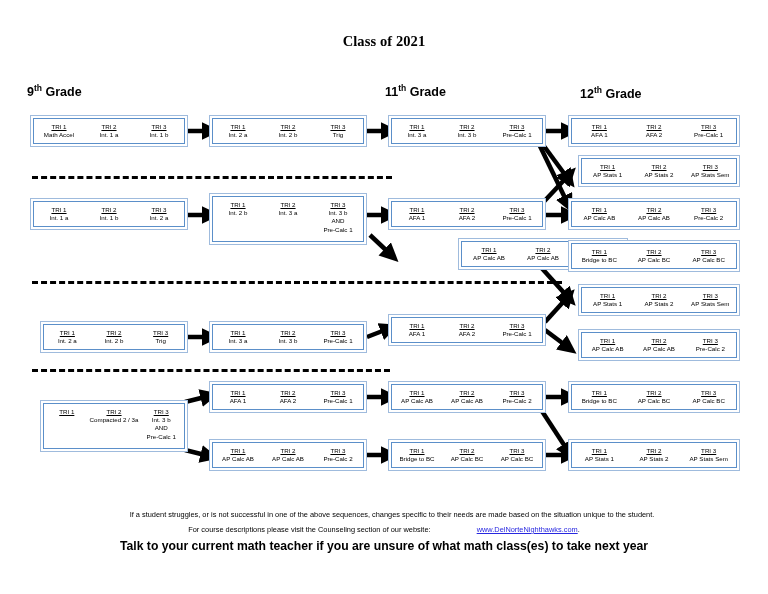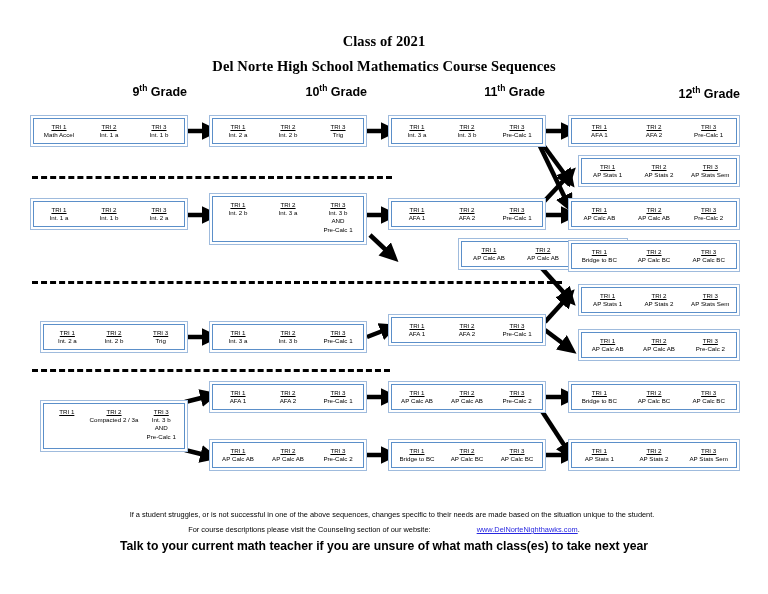--- a/index.html
+++ b/index.html
@@ -13,21 +13,21 @@
   
   .title{
     position:absolute;width:768px;text-align:center;
     font-family:"Liberation Serif", serif;
     font-weight:bold;font-size:14.5px;letter-spacing:.1px;
   }
   #title-line1{top:33px;}
   #title-line2{top:58px;}
 
   .grade-head{
-    position:absolute;text-align:right;width:160px;
+    position:absolute;text-align:left;width:160px;
     font-size:12.5px;font-weight:bold;
   }
   .grade-head sup{font-size:8.5px;vertical-align:super;}
 
   
   .cbox{
     position:absolute;
     box-sizing:border-box;
     border:1px solid #9fbbdd;
     background:#fff;
@@ -82,27 +82,23 @@
     position:absolute;width:768px;text-align:center;top:539px;
     font-size:12.2px;font-weight:bold;
   }
 </style>
 </head>
 <body>
 
 <div id="stage">
 
   <div class="title" id="title-line1">Class of 2021</div>
-  <div class="title" id="title-line2">Del Norte High School Mathematics Course Sequences</div>
 
   <div class="grade-head" style="left:27px;top:83px;">
     <span>9</span><sup>th</sup><span> Grade</span>
-  </div>
-  <div class="grade-head" style="left:207px;top:83px;">
-    <span>10</span><sup>th</sup><span> Grade</span>
   </div>
   <div class="grade-head" style="left:385px;top:83px;">
     <span>11</span><sup>th</sup><span> Grade</span>
   </div>
   <div class="grade-head" style="left:580px;top:85px;">
     <span>12</span><sup>th</sup><span> Grade</span>
   </div>
 
   <div class="dash" style="left:32px;top:176px;width:360px;"></div>
   <div class="dash" style="left:32px;top:281px;width:530px;"></div>

